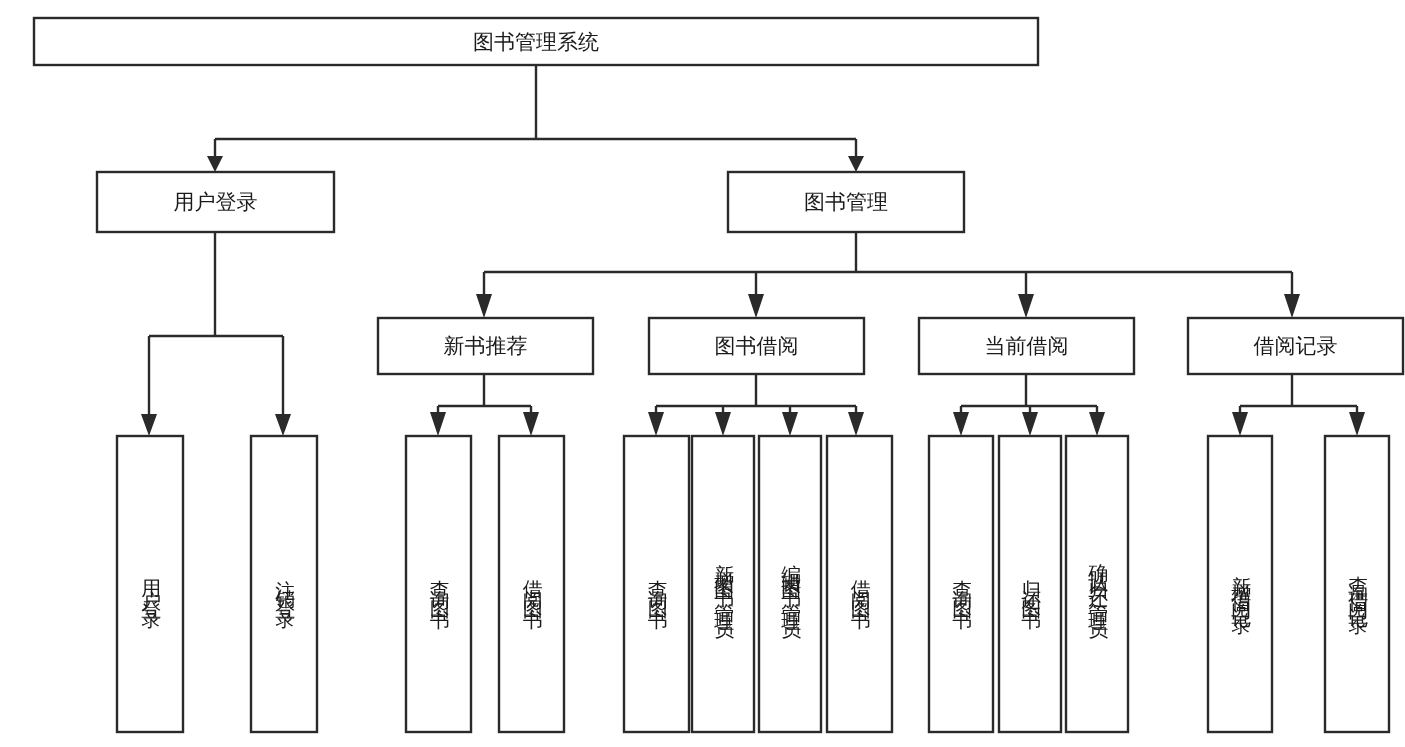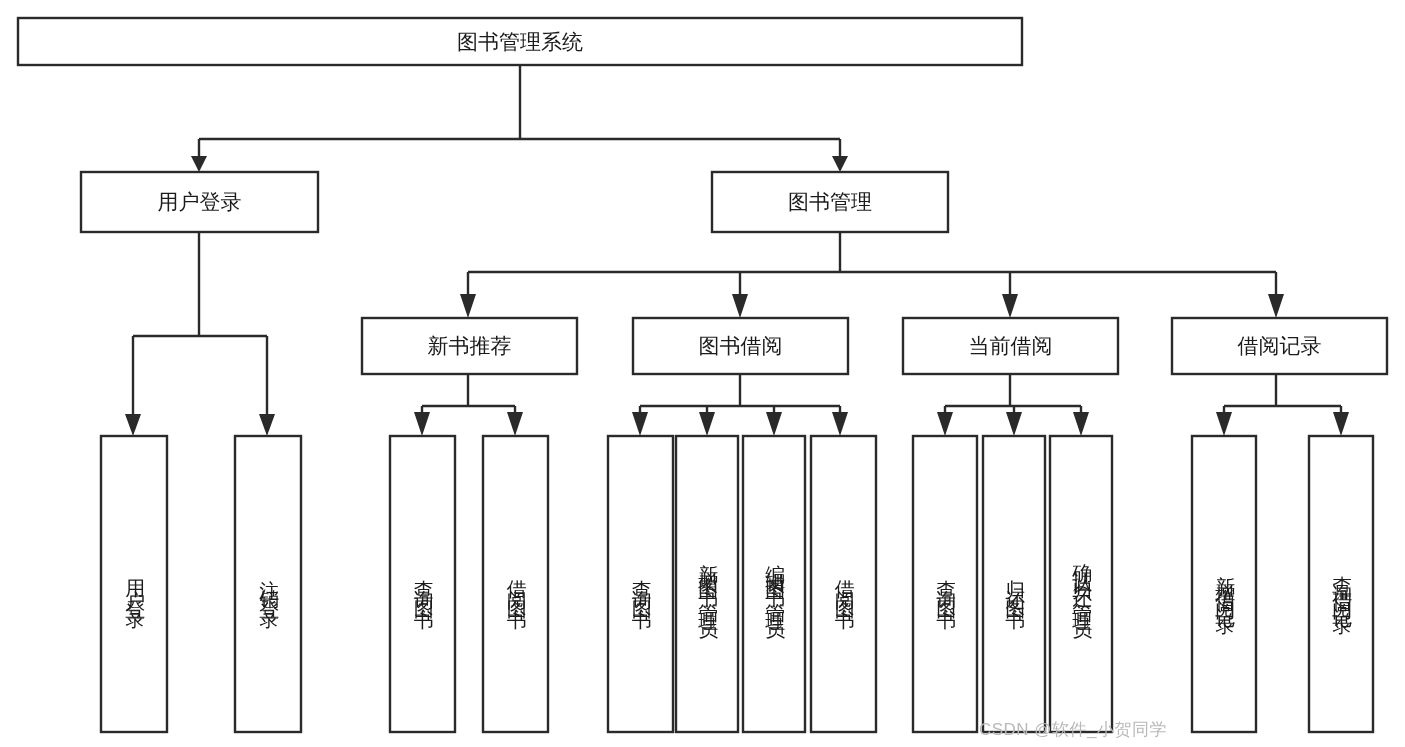--- a/index.html
+++ b/index.html
@@ -9,21 +9,21 @@
   }
   body {
     width: 1405px;
     height: 747px;
     font-family: "Liberation Sans", sans-serif;
     overflow: hidden;
     position: relative;
   }
   #diagram-root {
     position: absolute;
-    left: 0; top: 0;
+    left: 16px; top: 0;
     width: 1175px;
     height: 747px;
   }
   svg { display: block; }
   .node-rect {
     fill: #ffffff;
     stroke: #2a2a2a;
     stroke-width: 2.4;
   }
   .edge {
@@ -214,14 +214,13 @@
     <g>
       <rect class="node-rect" x="1192" y="436" width="64" height="296"></rect>
       <text class="node-label-v" x="1224" y="584" writing-mode="tb" glyph-orientation-vertical="0" style="letter-spacing:8px;">新增借阅记录</text>
     </g>
     <g>
       <rect class="node-rect" x="1309" y="436" width="64" height="296"></rect>
       <text class="node-label-v" x="1341" y="584" writing-mode="tb" glyph-orientation-vertical="0" style="letter-spacing:8px;">查询借阅记录</text>
     </g>
   </svg>
 
-  <div class="watermark">CSDN @软件_小贺同学</div>
 </div>
 
 </body></html>

